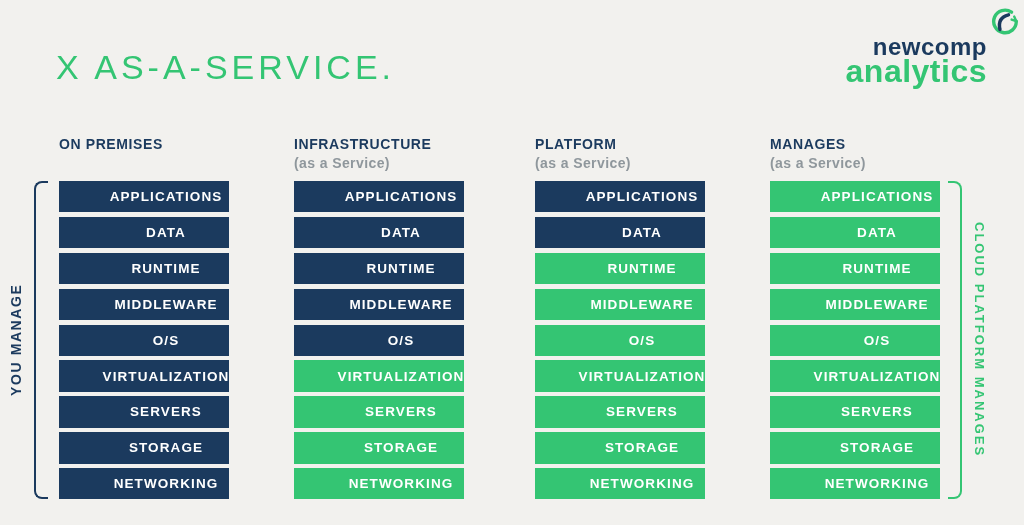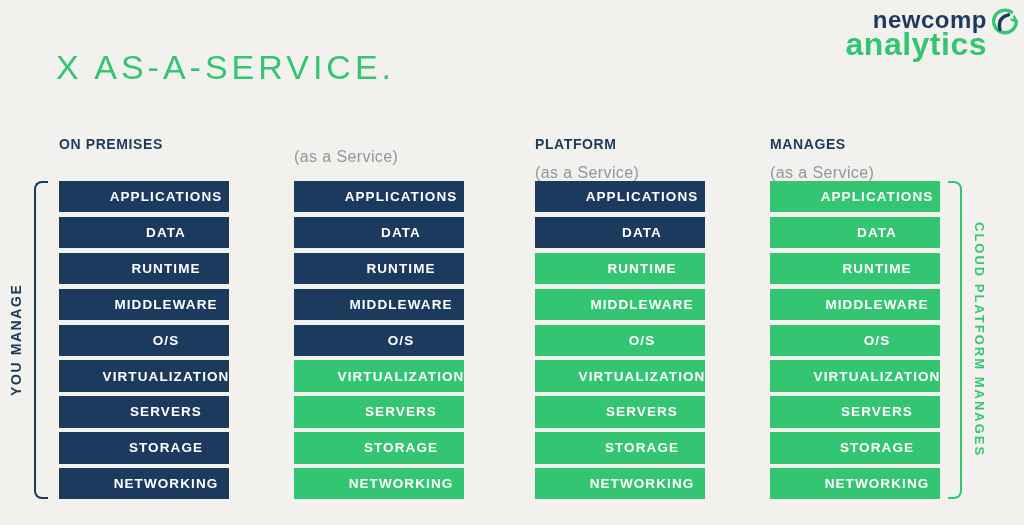--- a/index.html
+++ b/index.html
@@ -13,32 +13,32 @@
     position:absolute; left:56px; top:48px;
     font-size:34px; font-weight:400; letter-spacing:4px;
     color:var(--green, #34c573);
   }
   
   .logo {
     position:absolute; top:8px; right:4px;
     display:flex; flex-direction:row; align-items:flex-start;
   }
   .logo-text { display:flex; flex-direction:column; align-items:flex-end; }
-  .logo-line1 { font-size:24px; font-weight:700; color:var(--navy,#1b3a5e); line-height:24px; letter-spacing:0.5px; }
+  .logo-line1 { font-size:24px; font-weight:700; color:var(--navy,#1b3a5e); line-height:24px; letter-spacing:0.5px;margin-top:27px; }
   .logo-line2 { font-size:32px; font-weight:700; color:var(--green,#34c573); line-height:24px; letter-spacing:0.5px; }
   .logo-icon { margin-left:3px; margin-top:0; }
   
   .col { position:absolute; top:136px; width:170px; }
   .col-title {
     font-size:14px; font-weight:700; color:var(--navy,#1b3a5e);
     letter-spacing:0.6px; line-height:16px; white-space:nowrap;
   }
   .col-subtitle {
-    font-size:16px; font-weight:400; color:var(--gray,#8f979c);
-    letter-spacing:0.4px; line-height:15px; margin-top:13px; white-space:nowrap;
+    font-size:14px; font-weight:700; color:var(--gray,#8f979c);
+    letter-spacing:0.4px; line-height:15px; margin-top:4px; white-space:nowrap;
   }
   .blocks {
     position:absolute; left:0; top:45px; width:170px;
     display:flex; flex-direction:column; gap:4.6px;
   }
   .block {
     height:31.3px; display:flex; align-items:center; justify-content:center;
     color:#ffffff; font-size:13.5px; font-weight:700; letter-spacing:1.1px;
     white-space:nowrap;
     padding-left:44px;
@@ -101,20 +101,21 @@
         <div class="block navy">RUNTIME</div>
         <div class="block navy">MIDDLEWARE</div>
         <div class="block navy">O/S</div>
         <div class="block navy">VIRTUALIZATION</div>
         <div class="block navy">SERVERS</div>
         <div class="block navy">STORAGE</div>
         <div class="block navy">NETWORKING</div>
       </div>
   </div>
   <div class="col" style="left:294px">
+    <div class="col-title">INFRASTRUCTURE</div>
     <div class="col-subtitle">(as a Service)</div>
     <div class="blocks">
         <div class="block navy">APPLICATIONS</div>
         <div class="block navy">DATA</div>
         <div class="block navy">RUNTIME</div>
         <div class="block navy">MIDDLEWARE</div>
         <div class="block navy">O/S</div>
         <div class="block green">VIRTUALIZATION</div>
         <div class="block green">SERVERS</div>
         <div class="block green">STORAGE</div>

